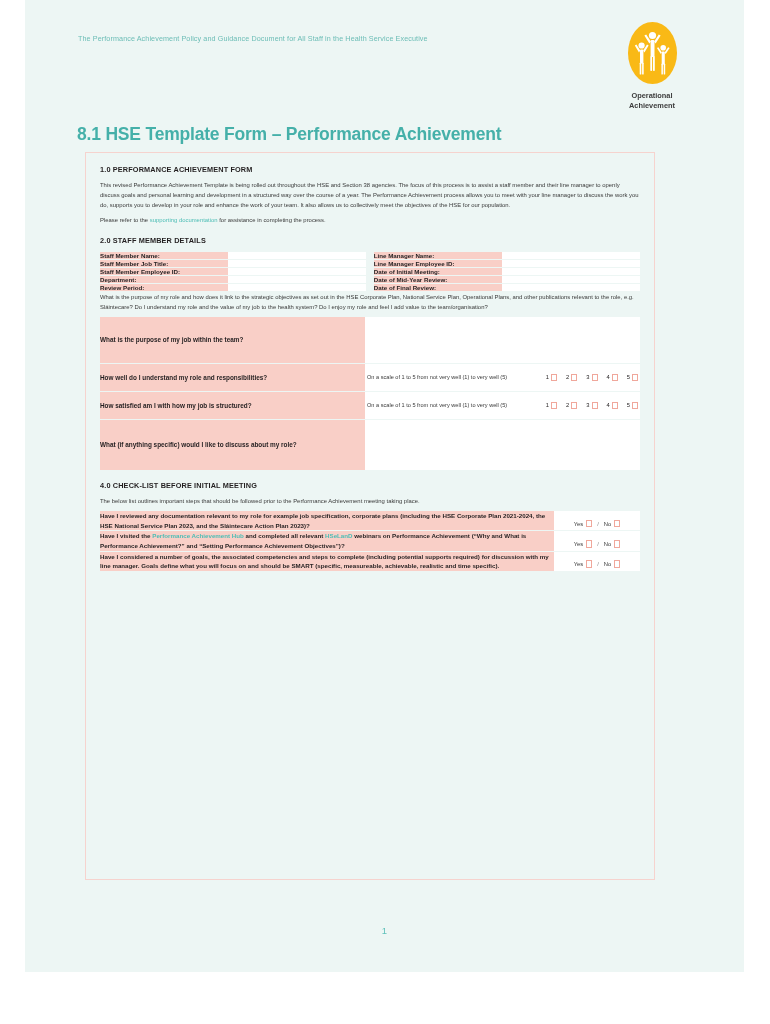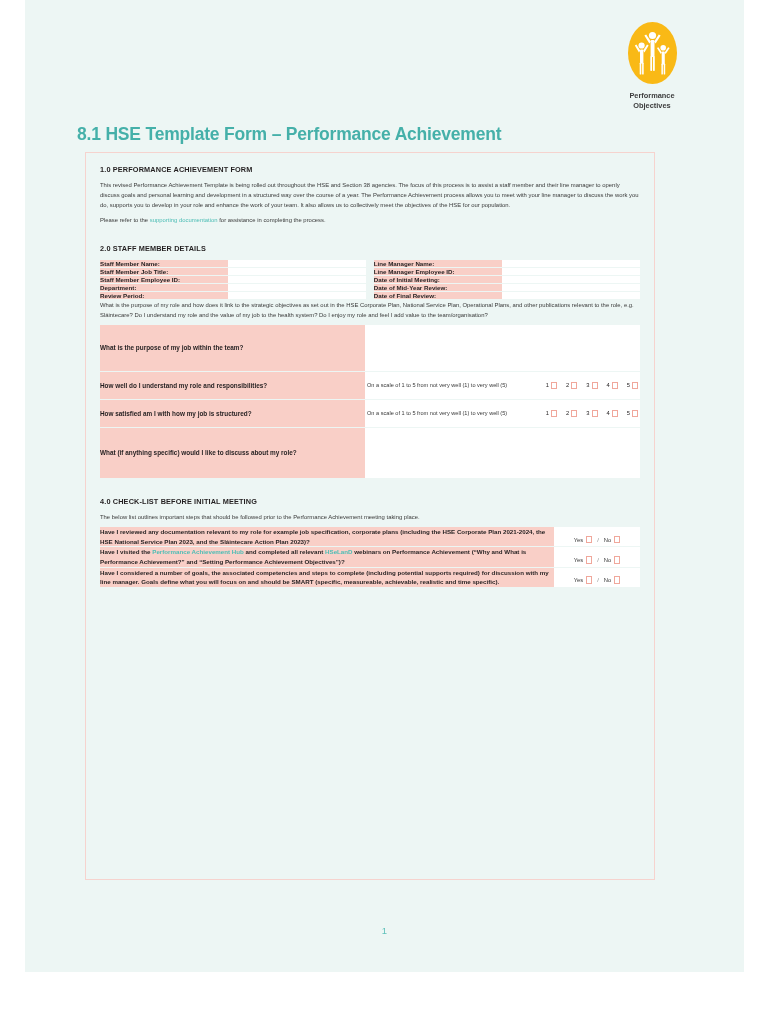--- a/index.html
+++ b/index.html
@@ -94,21 +94,21 @@
     padding: 12px 14px 0 14px;
   }
 
   .sec-head {
     font-size: 7.3px;
     font-weight: bold;
     color: #231f20;
     letter-spacing: 0.15px;
     margin: 0 0 6px 0;
   }
-  .sec-head.spaced { margin-top: 18px; }
+  .sec-head.spaced { margin-top: 10px; }
 
   p.body-txt {
     font-size: 5.9px;
     line-height: 1.72;
     color: #3a3a3a;
     margin: 0 0 5px 0;
     text-align: left;
   }
   p.body-txt.last { margin-bottom: 0; }
   a.inline-link {
@@ -236,20 +236,21 @@
     font-size: 9.5px;
     color: #5fc1ba;
   }
 </style>
 </head>
 <body>
 
 <div class="canvas">
   <div class="page">
 
+    <div class="doc-header">The Performance Achievement Policy and Guidance Document for All Staff in the Health Service Executive</div>
     <h1 class="doc-title">8.1  HSE Template Form – Performance Achievement</h1>
 
     <div class="logo-block">
       <div class="logo-oval">
         <svg width="49" height="62" viewBox="0 0 49 62" xmlns="http://www.w3.org/2000/svg" aria-hidden="true">
           <g fill="#ffffff">
 
             <circle cx="24.5" cy="13.5" r="3.6"></circle>
             <rect x="22.6" y="18" width="3.9" height="17" rx="1.2"></rect>
             <rect x="22.3" y="34" width="1.8" height="15" rx="0.8"></rect>
@@ -267,22 +268,22 @@
             <circle cx="35.2" cy="25.8" r="2.8"></circle>
             <rect x="33.7" y="29.4" width="3.1" height="13" rx="1"></rect>
             <rect x="33.4" y="41.6" width="1.5" height="11" rx="0.7"></rect>
             <rect x="35.7" y="41.6" width="1.5" height="11" rx="0.7"></rect>
             <path d="M33.9 30.5 L30.4 25.2 L28.9 26.1 L32.8 32 Z"></path>
             <path d="M36.6 30.5 L40.1 25.2 L41.6 26.1 L37.7 32 Z"></path>
           </g>
         </svg>
       </div>
       <div class="logo-caption">
-        <div>Performance</div>
-        <div>Objectives</div>
+        <div>Operational</div>
+        <div>Achievement</div>
       </div>
     </div>
 
     <div class="form-box">
 
       <div class="sec-head">1.0 PERFORMANCE ACHIEVEMENT FORM</div>
       <p class="body-txt">This revised Performance Achievement Template is being rolled out throughout the HSE and Section 38 agencies. The focus of this process is to assist a staff member and their line manager to openly discuss goals and personal learning and development in a structured way over the course of a year. The Performance Achievement process allows you to meet with your line manager to discuss the work you do, supports you to develop in your role and enhance the work of your team. It also allows us to collectively meet the objectives of the HSE for our population.</p>
       <p class="body-txt last"><span>Please refer to the </span><a class="inline-link" href="#">supporting documentation</a><span> for assistance in completing the process.</span></p>
 
       <div class="sec-head spaced">2.0 STAFF MEMBER DETAILS</div>

